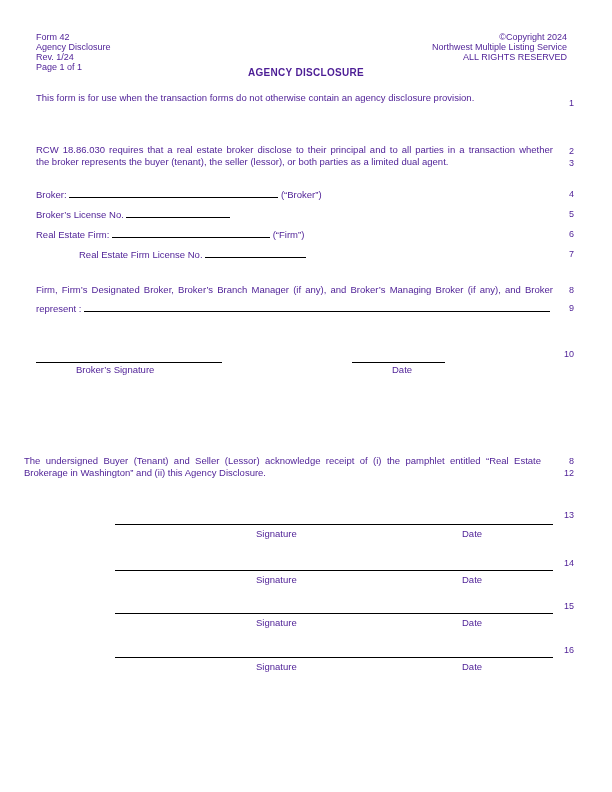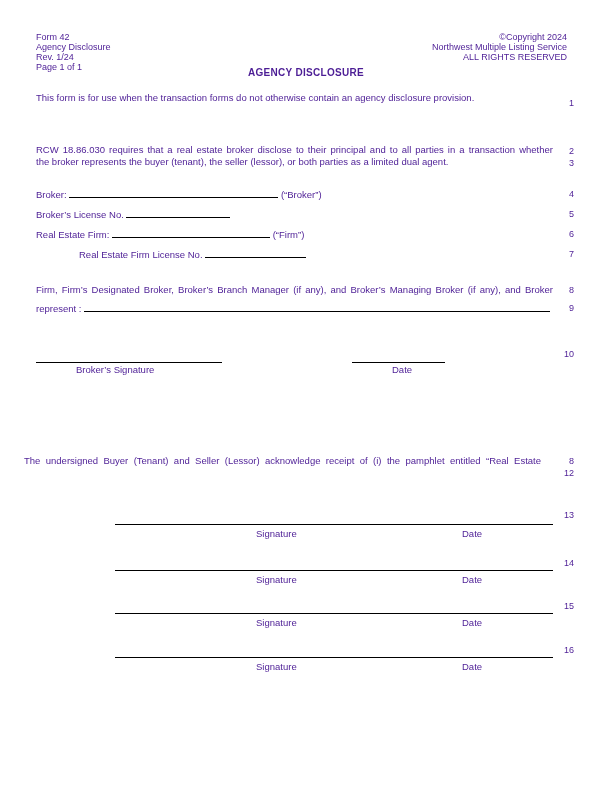--- a/index.html
+++ b/index.html
@@ -96,20 +96,21 @@
     <span class="blank" style="width:466px;"></span>
   </div>
 
   <div class="rule" style="left:36px; top:362px; width:186px;"></div>
   <div class="rule" style="left:352px; top:362px; width:93px;"></div>
   <div class="abs lbl" style="left:36px; top:364px;">Broker’s Signature</div>
   <div class="abs lbl" style="left:352px; top:364px;">Date</div>
 
   <div class="abs body-text" style="left:24px; top:455px; width:517px;">
     <div class="just">The undersigned Buyer (Tenant) and Seller (Lessor) acknowledge receipt of (i) the pamphlet entitled “Real Estate</div>
+    <div>Brokerage in Washington” and (ii) this Agency Disclosure.</div>
   </div>
 
   <div class="rule" style="left:115px; top:524px; width:438px;"></div>
   <div class="abs lbl" style="left:216px; top:528px;">Signature</div>
   <div class="abs lbl" style="left:422px; top:528px;">Date</div>
 
   <div class="rule" style="left:115px; top:570px; width:438px;"></div>
   <div class="abs lbl" style="left:216px; top:574px;">Signature</div>
   <div class="abs lbl" style="left:422px; top:574px;">Date</div>
 

